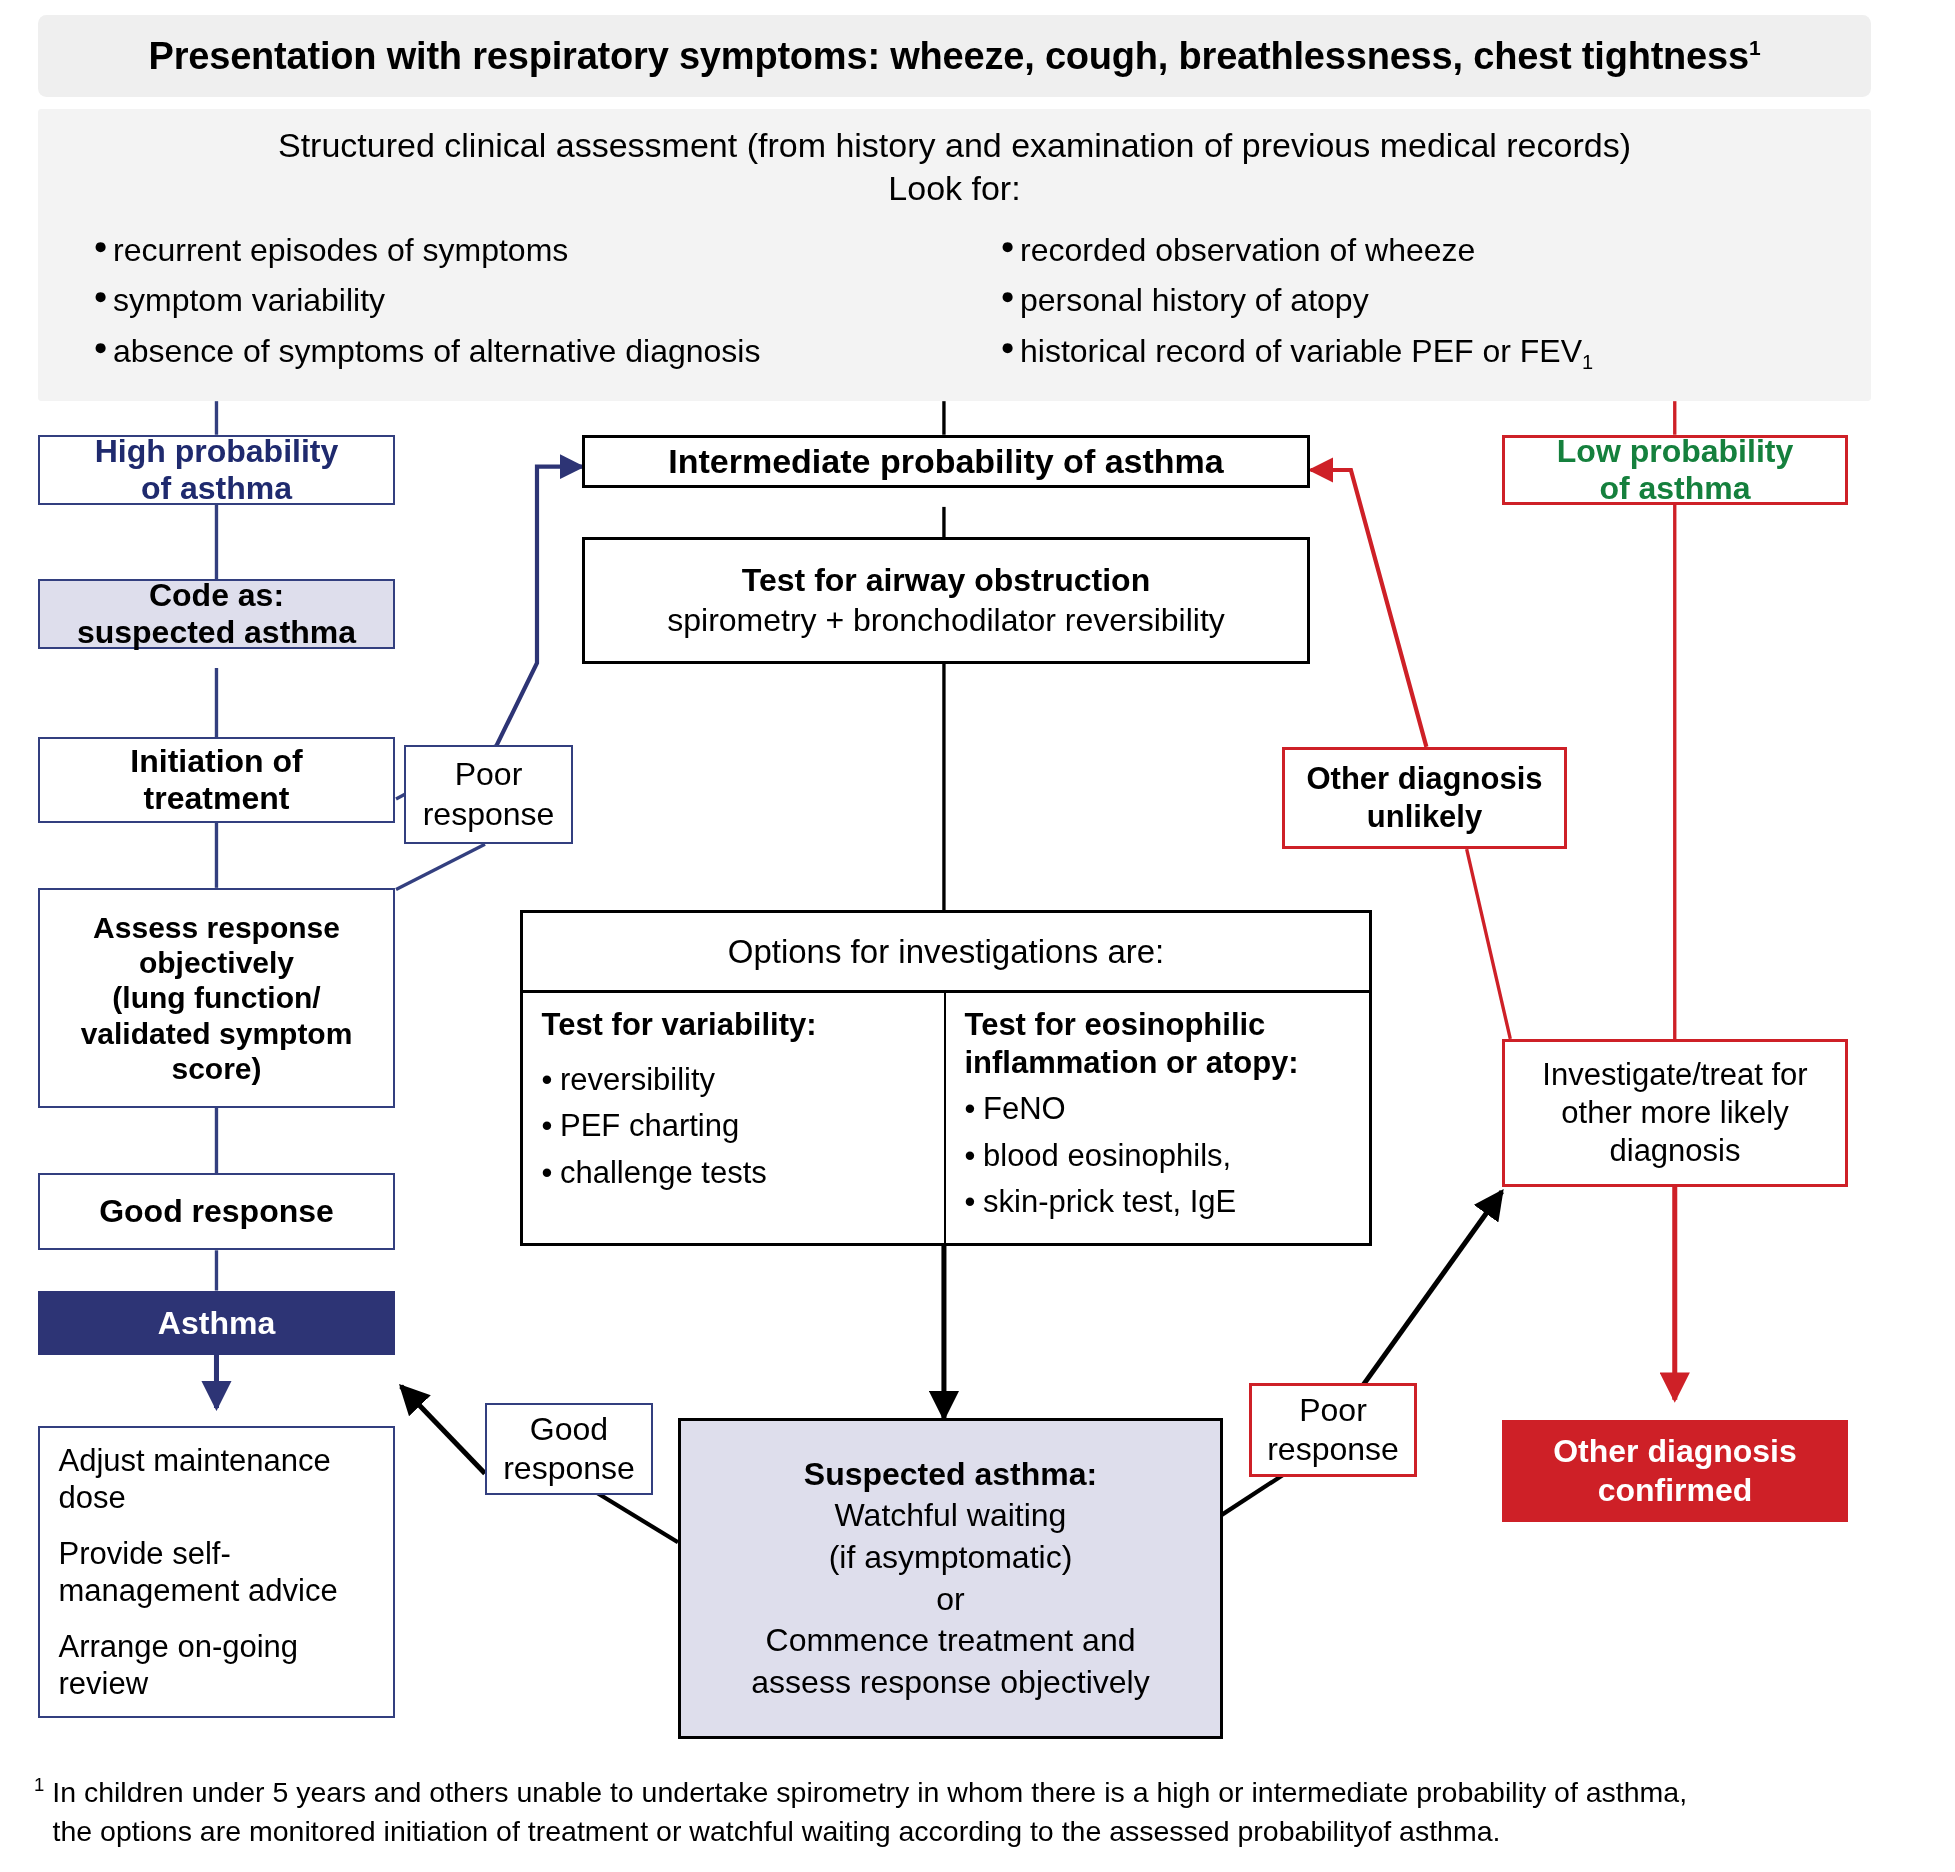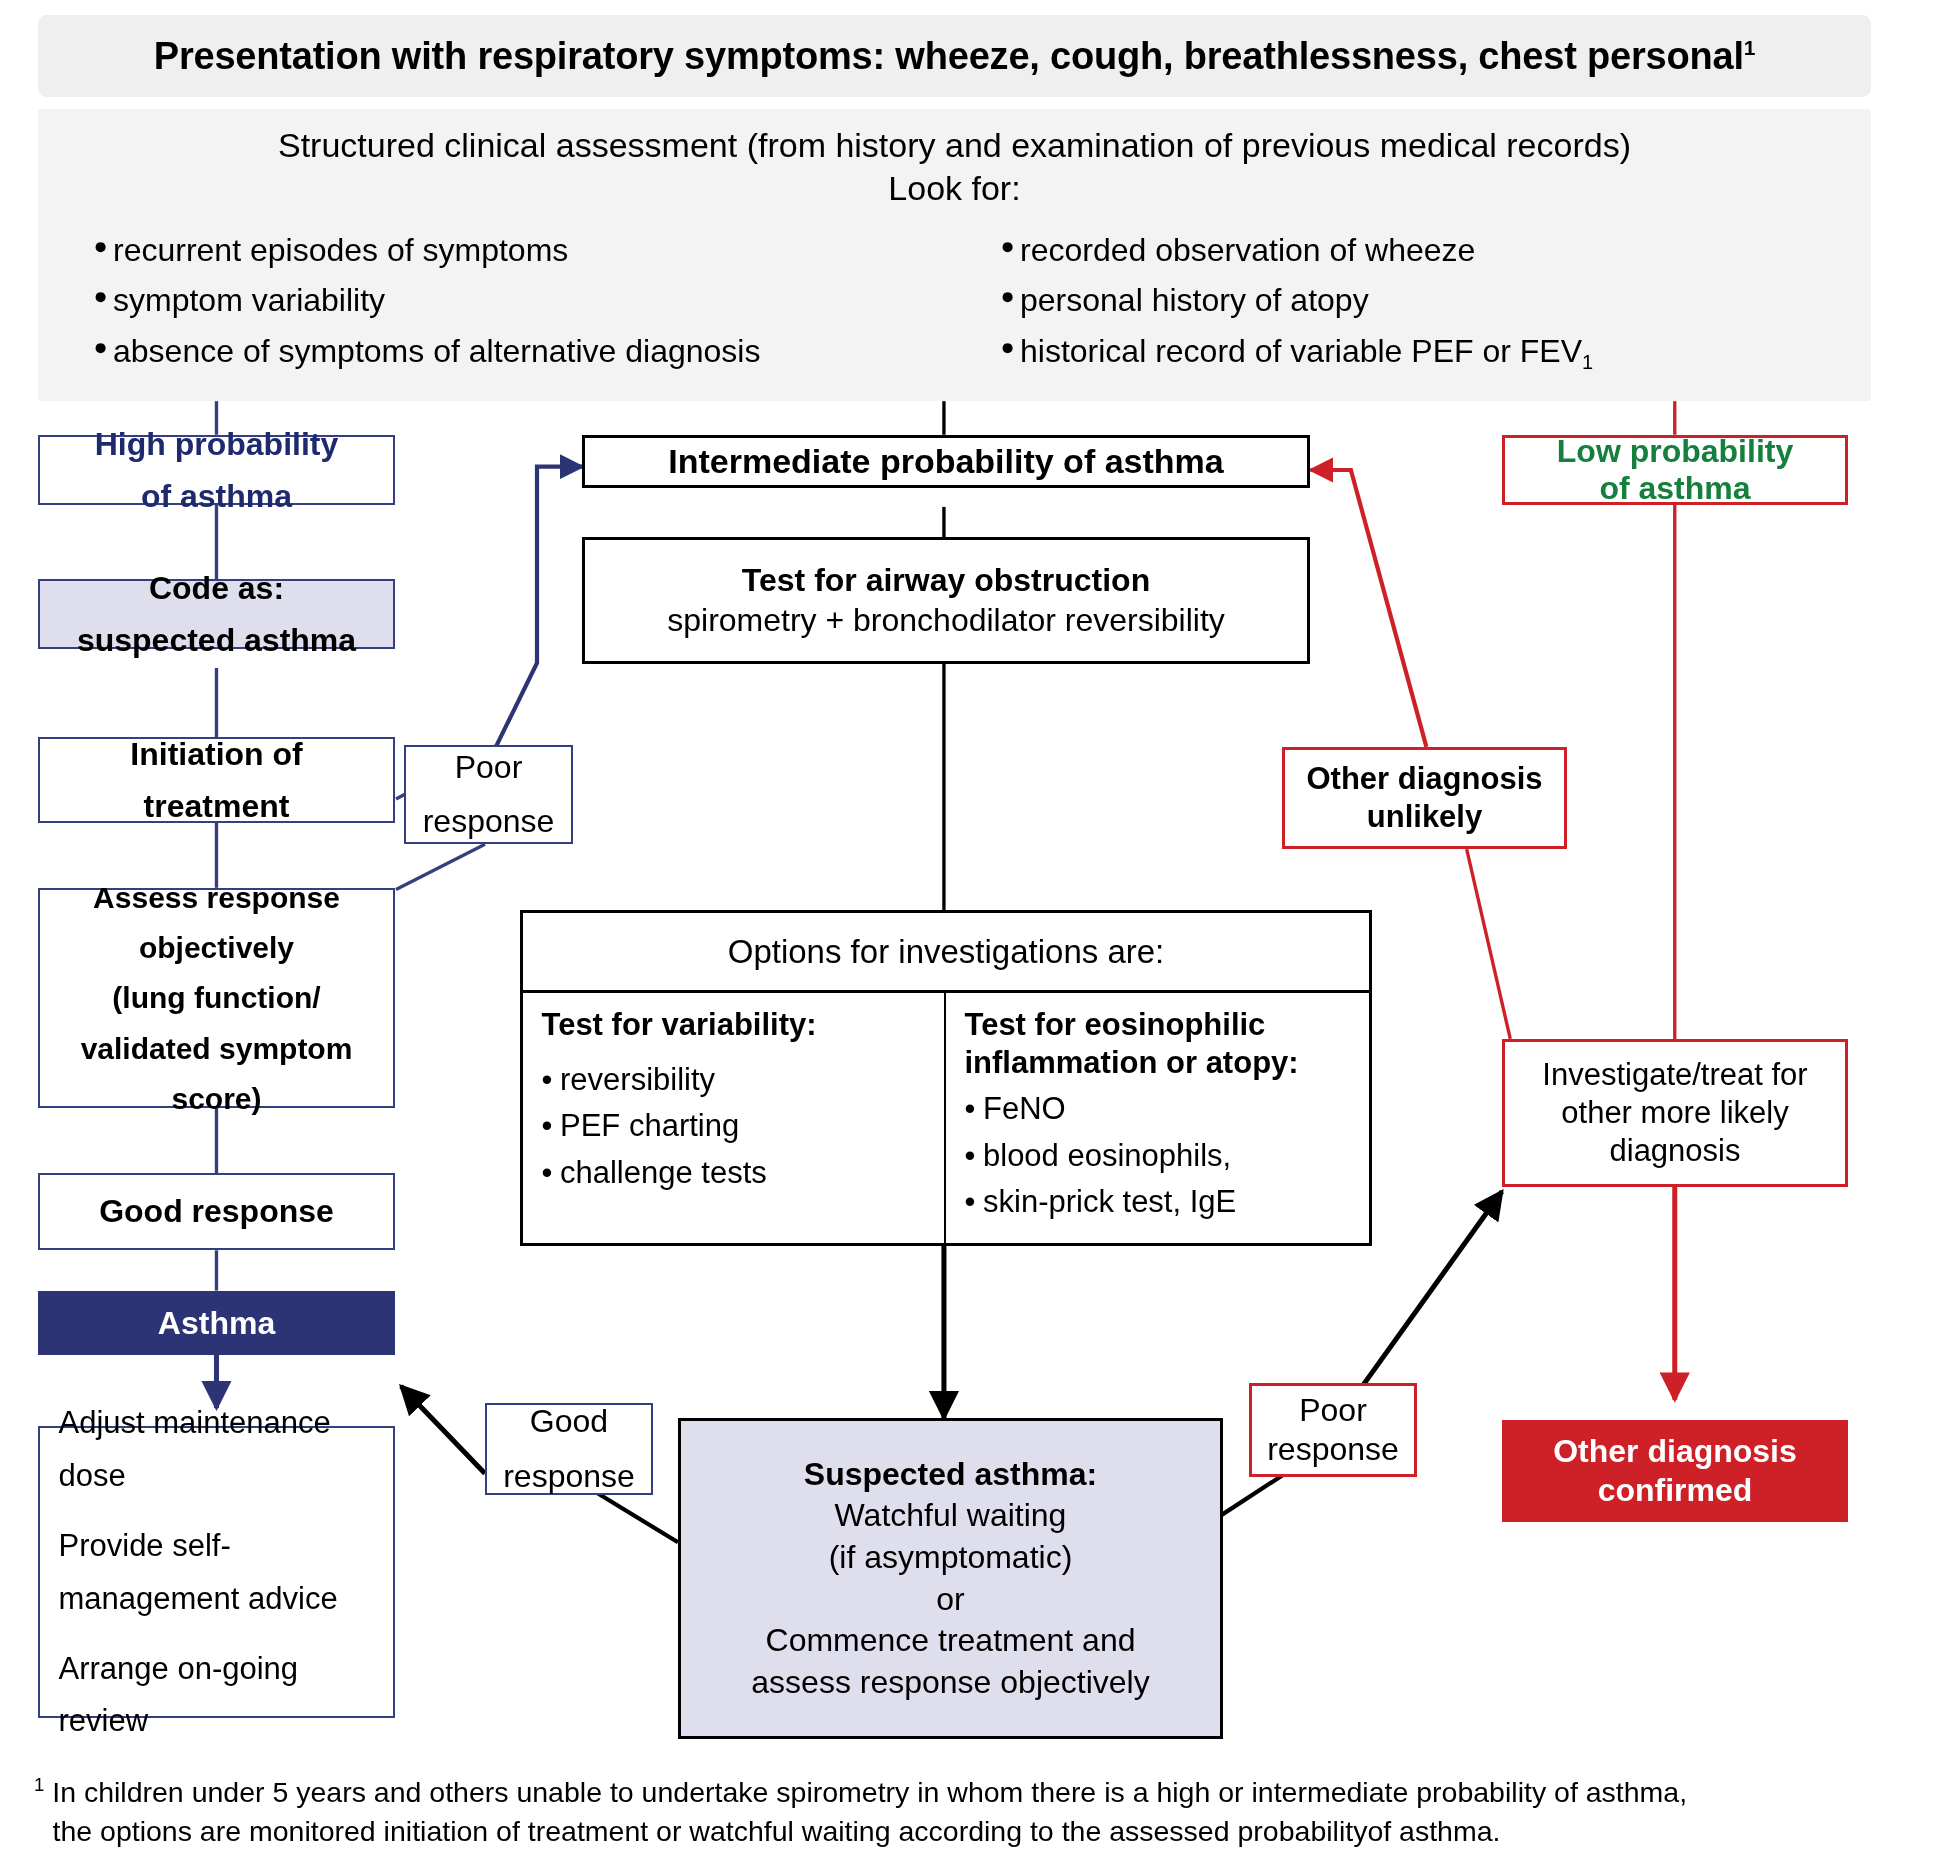--- a/index.html
+++ b/index.html
@@ -63,21 +63,21 @@
     box-sizing:border-box;
     background:#ffffff;
     display:flex;
     flex-direction:column;
     align-items:center;
     justify-content:center;
     text-align:center;
     z-index:5;
   }
   .box .ln{display:block; width:100%;}
-  .navy-b{border:2.5px solid #333f7f;gap:15px;}
+  .navy-b{border:2.5px solid #333f7f;}
   .black-b{border:3.4px solid #000000;}
   .red-b{border:3.4px solid #ce2027;}
   .lav{background:#dedeec;}
   .navy-fill{background:#2d3475; color:#ffffff; border:2.5px solid #2d3475;}
   .red-fill{background:#ce2027; color:#ffffff; border:2.5px solid #ce2027;}
   .t-navy{color:#1f2a6e;}
   .t-red{color:#15803d;}
   .b{font-weight:bold;}
 
   
@@ -170,21 +170,21 @@
 
     <line x1="808" y1="1838" x2="700" y2="1772" stroke="#000000" stroke-width="5"></line>
 
     <line x1="1452" y1="1808" x2="1544" y2="1748" stroke="#000000" stroke-width="5"></line>
 
     <line x1="1582" y1="1710" x2="1790" y2="1420" stroke="#000000" stroke-width="6" marker-end="url(#blackArrow)"></line>
   </svg>
 
   <div id="header-bar" class="panel">
     <div id="header-title">
-      <span>Presentation with respiratory symptoms:  wheeze, cough, breathlessness, chest personal</span><sup>1</sup>
+      <span>Presentation with respiratory symptoms:  wheeze, cough, breathlessness, chest tightness</span><sup>1</sup>
     </div>
   </div>
 
   <div id="assessment-panel" class="panel">
     <div id="assessment-heading">Structured clinical assessment (from history and examination of previous medical records)</div>
     <div id="assessment-lookfor">Look for:</div>
 
     <div id="bullets-left" class="bullet-col">
       <div class="bullet-row">
         <span class="bullet-dot">●</span>

